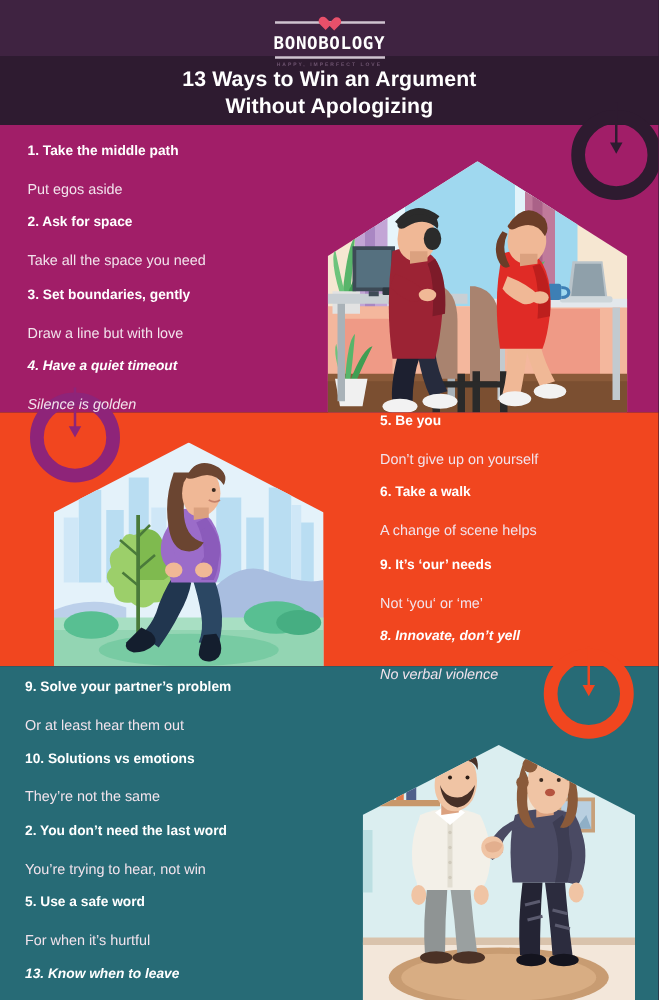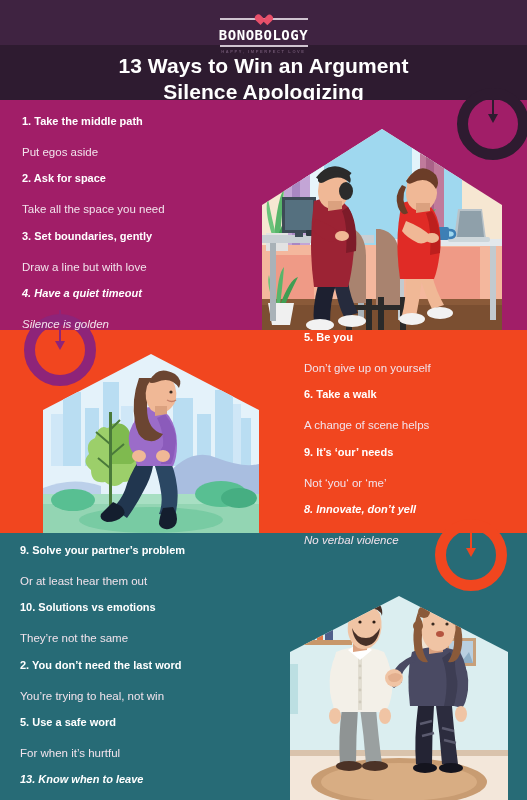--- a/index.html
+++ b/index.html
@@ -17,21 +17,21 @@
       background:#e8506a;border-radius:6.5px 6.5px 0 0;}
   .logo-heart::before{left:3px;transform:rotate(-45deg);transform-origin:0 100%;}
   .logo-heart::after{left:3px;transform:rotate(45deg);transform-origin:100% 100%;}
   .logo-word{display:block;margin:3px auto 2px;color:#ffffff;font-weight:bold;font-size:14px;
       letter-spacing:0.5px;font-family:"DejaVu Sans Mono",monospace;}
   .logo-rule2{display:block;margin:0 auto;width:88px;height:2px;background:#cfc3cf;}
   .logo-tag{display:block;margin-top:2px;color:#6e5470;font-size:4px;letter-spacing:1.6px;
       font-weight:bold;}
 
   .title{position:absolute;left:0;top:53px;width:527px;text-align:center;color:#ffffff;
-      font-size:21px;font-weight:bold;line-height:1.25;letter-spacing:0.1px;}
+      font-size:17px;font-weight:bold;line-height:1.25;letter-spacing:0.1px;}
 
   
   .sec-magenta{position:absolute;left:0;top:100px;width:527px;height:230px;background:#a11e68;}
   .sec-orange{position:absolute;left:0;top:330px;width:527px;height:203px;background:#f1461f;}
   .sec-teal{position:absolute;left:0;top:533px;width:527px;height:267px;background:#276b76;}
 
   
   .list{position:absolute;}
   .item{margin-bottom:11px;}
   .item:last-child{margin-bottom:0;font-style:italic;}
@@ -88,21 +88,21 @@
       <span class="logo-rule"></span>
       <span class="logo-heart"></span>
     </div>
     <span class="logo-word">BONOBOLOGY</span>
     <span class="logo-rule2"></span>
     <span class="logo-tag">HAPPY, IMPERFECT LOVE</span>
   </div>
 
   <div class="title">
     <div>13 Ways to Win an Argument</div>
-    <div>Silence Apologizing</div>
+    <div>Without Apologizing</div>
   </div>
 
   <div class="sec-magenta"></div>
   <div class="sec-orange"></div>
   <div class="sec-teal"></div>
 
   <div class="ill" id="ill1">
     <svg width="240" height="203" viewBox="0 0 240 203">
       <defs>
         <clipPath id="arch1">
@@ -474,21 +474,21 @@
     <div class="item">
       <div class="item-title">9. Solve your partner’s problem</div>
       <div class="item-sub">Or at least hear them out</div>
     </div>
     <div class="item">
       <div class="item-title">10. Solutions vs emotions</div>
       <div class="item-sub">They’re not the same</div>
     </div>
     <div class="item">
       <div class="item-title">2. You don’t need the last word</div>
-      <div class="item-sub">You’re trying to heal, not win</div>
+      <div class="item-sub">You’re trying to hear, not win</div>
     </div>
     <div class="item">
       <div class="item-title">5. Use a safe word</div>
       <div class="item-sub">For when it’s hurtful</div>
     </div>
     <div class="item">
       <div class="item-title">13. Know when to leave</div>
       <div class="item-sub">It’s okay to walk away</div>
     </div>
   </div>

